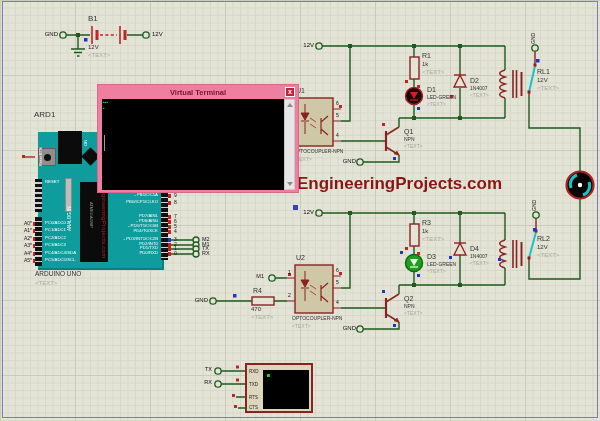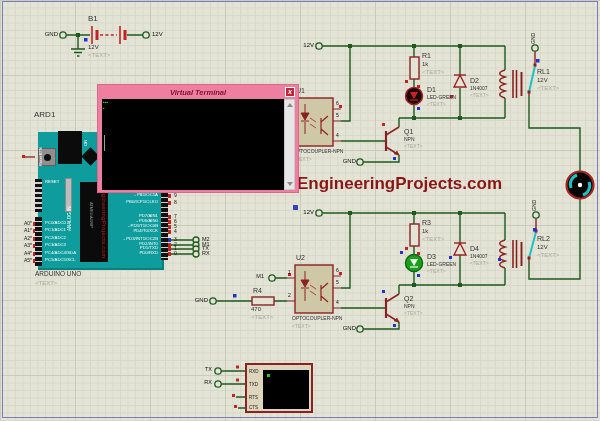--- a/index.html
+++ b/index.html
@@ -22,21 +22,21 @@
   .net{font-size:6px;color:#111;}
   .pnum{font-size:5px;color:#111;}
   .wlab{font-size:4.3px;color:#fff;}
   .r{text-align:right;}
   .v90{transform:rotate(90deg);transform-origin:0 0;}
   .vm90{transform:rotate(-90deg);transform-origin:0 0;}
   #sheet-border{position:absolute;left:2px;top:1px;width:594px;height:415px;border:1.5px solid #7a7abd;z-index:1;}
   #csvg{position:absolute;left:0;top:0;z-index:10;}
   .hw{position:absolute;z-index:12;}
   #vterm{position:absolute;left:97px;top:84px;width:202px;height:109px;background:#ee7fa0;z-index:30;border:1px solid #d8688c;box-sizing:border-box;}
-  #vterm .titlebar{position:absolute;left:0;top:0;width:100%;height:14px;font-style:italic;}
+  #vterm .titlebar{position:absolute;left:0;top:0;width:100%;height:14px;}
   #vterm .title{position:absolute;left:0;top:3px;width:100%;text-align:center;font-size:7.5px;font-weight:bold;color:#7c1030;}
   #vterm .close{position:absolute;right:3px;top:2px;width:10px;height:10px;background:#c42333;border:1px solid #fff;box-sizing:border-box;color:#fff;font-size:7px;line-height:8px;text-align:center;font-weight:bold;}
   #vterm .screen{position:absolute;left:4px;top:14px;width:183px;height:91px;background:#000;}
   #vterm .marks{position:absolute;left:1px;top:1px;width:6px;font-size:5px;line-height:1.15;color:#2ecc2e;word-break:break-all;}
   #vterm .cursorline{position:absolute;left:2px;top:36px;width:1px;height:16px;background:#9a9a9a;}
   #vterm .scroll{position:absolute;right:3px;top:14px;width:11px;height:91px;background:#e6e6e6;border:1px solid #c9c9c9;box-sizing:border-box;}
   .tri-up{width:0;height:0;border-left:3px solid transparent;border-right:3px solid transparent;border-bottom:4px solid #8a8a8a;position:absolute;left:2px;top:3px;}
   .tri-dn{width:0;height:0;border-left:3px solid transparent;border-right:3px solid transparent;border-top:4px solid #8a8a8a;position:absolute;left:2px;bottom:3px;}
   #serialbox{position:absolute;left:245px;top:363px;width:68px;height:50px;border:2px solid #8b2222;background:#ddd6bc;box-sizing:border-box;z-index:12;}
   #serialbox .scr{position:absolute;left:16px;top:5px;width:46px;height:39px;background:#000;}

